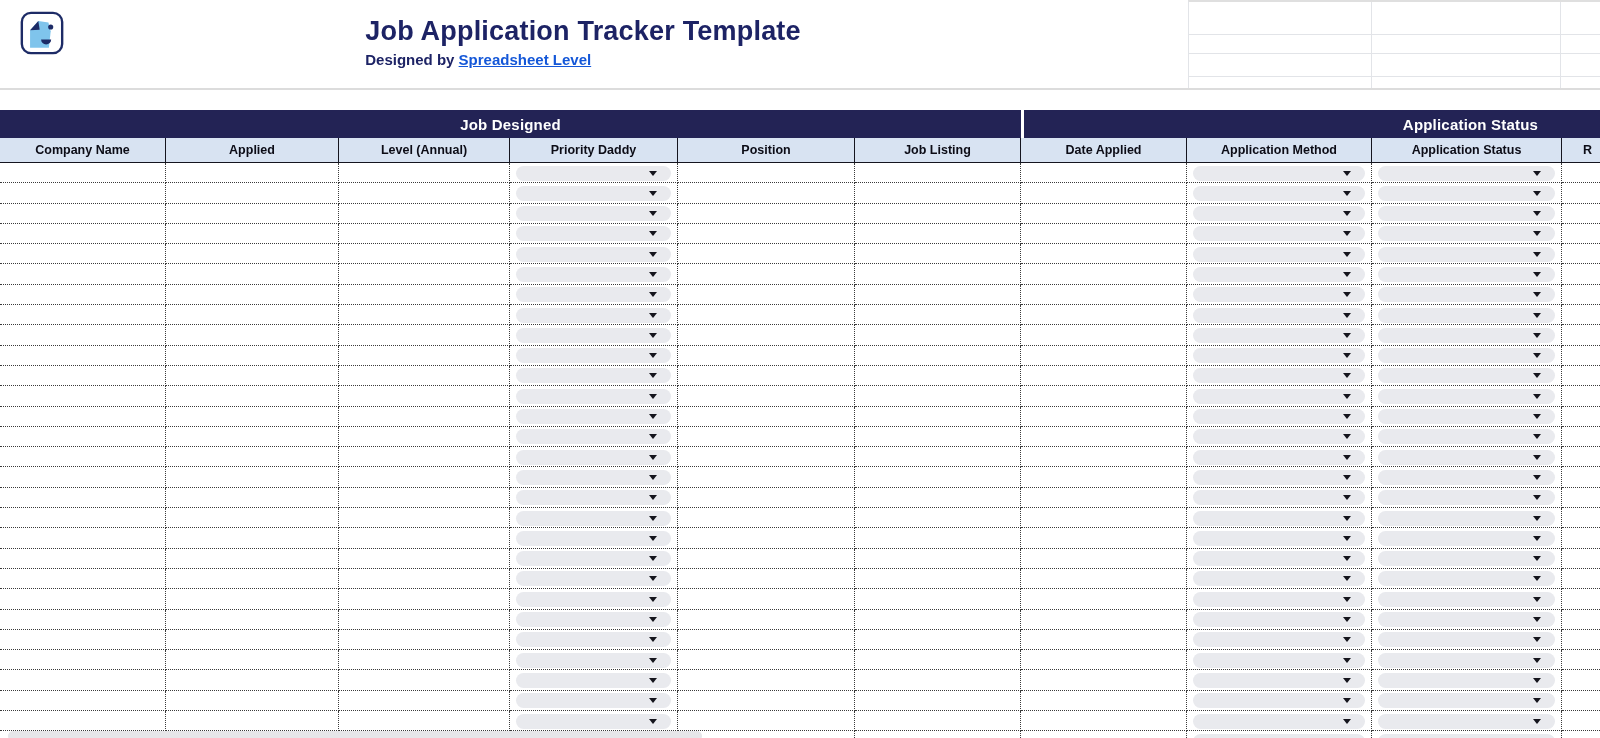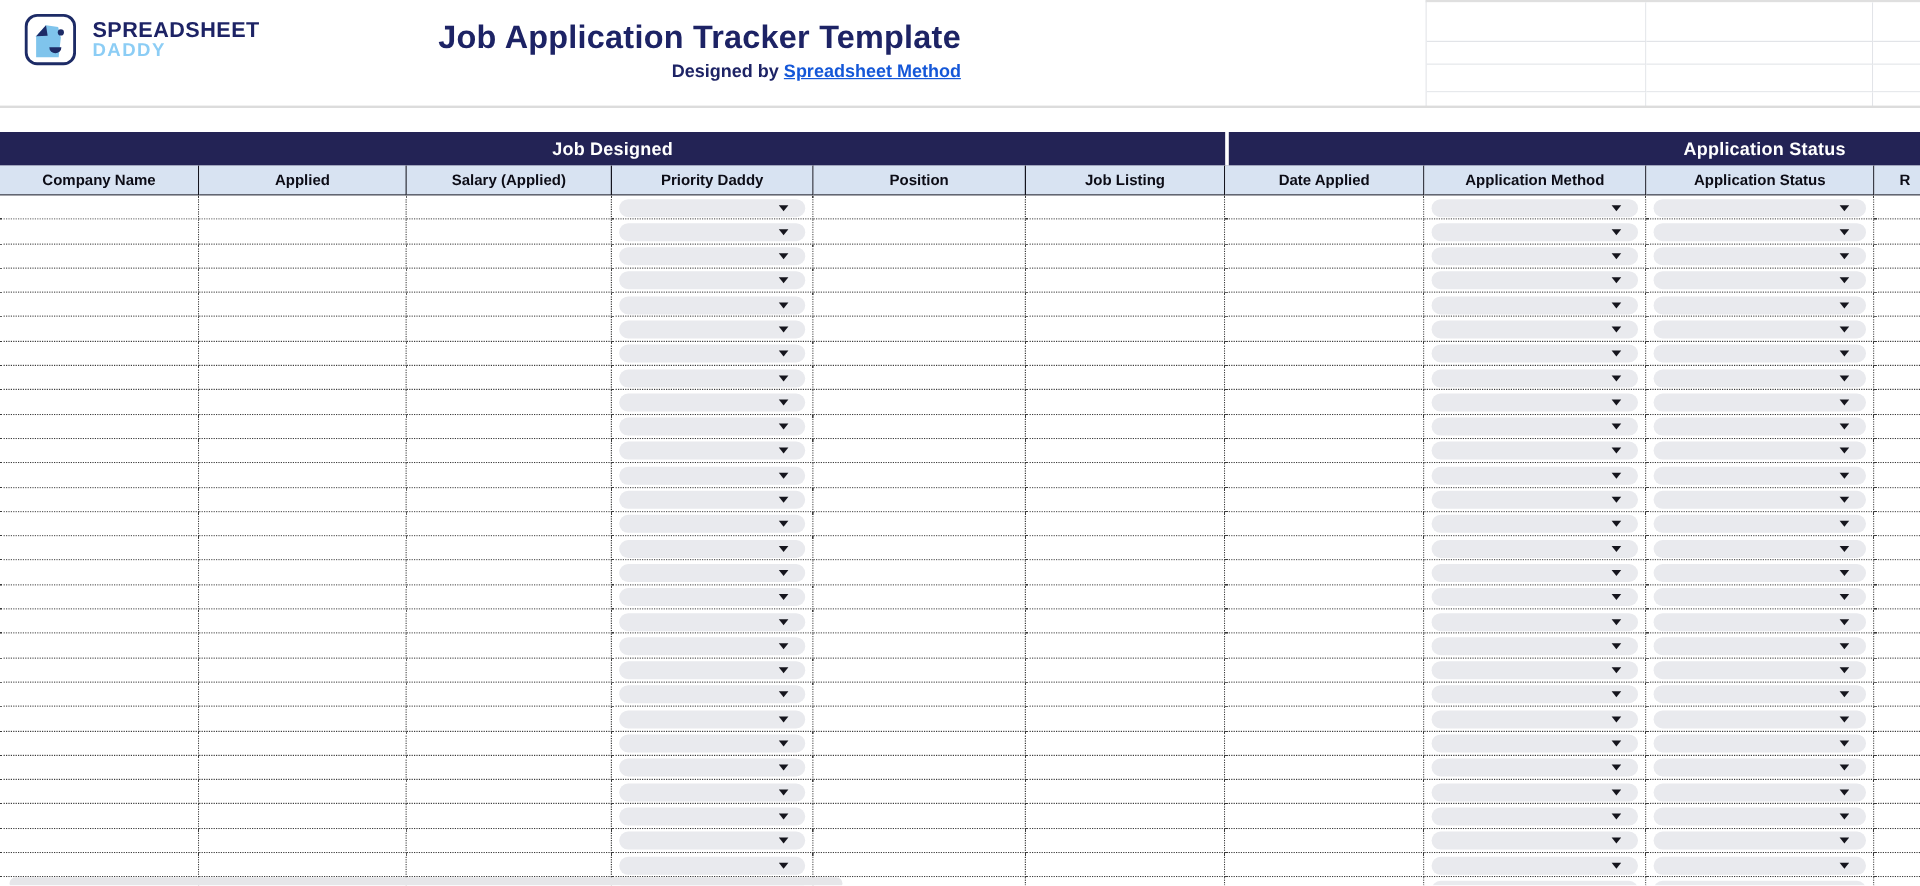--- a/index.html
+++ b/index.html
@@ -10,21 +10,21 @@
   }
 
   
   .topbar { position:absolute; top:0; left:0; width:1600px; height:88px; background:#fff; }
   .brand { position:absolute; left:20px; top:11px; display:flex; align-items:center; gap:13px; }
   .logo-box { width:44px; height:44px; }
   .brand-text { display:flex; flex-direction:column; line-height:1.05; padding-top:2px; }
   .brand-line1 { color:#1d2365; font-weight:bold; font-size:18px; letter-spacing:0.4px; }
   .brand-line2 { color:#8ccdf5; font-weight:bold; font-size:15.5px; letter-spacing:1.2px; }
 
-  .title-block { position:absolute; left:583px; top:16px; transform:translateX(-50%); text-align:right; white-space:nowrap; }
+  .title-block { position:absolute; left:583px; top:16px; transform:translateX(-50%); text-align:left; white-space:nowrap; }
   .main-title { font-size:27px; font-weight:bold; color:#1d2365; letter-spacing:0.2px; }
   .subtitle { margin-top:4px; font-size:15px; font-weight:bold; color:#1d2365; }
   .subtitle a { color:#1457d8; text-decoration:underline; cursor:pointer; }
 
   
   .topgrid { position:absolute; left:1188px; top:0; display:grid;
              border-left:1px solid #e2e4e8; border-top:2px solid #dfdfdf; }
   .topgrid .gcell { border-right:1px solid #e2e4e8; border-bottom:1px solid #e2e4e8; background:#fff; }
 
   .hdivider { position:absolute; top:88px; left:0; width:1600px; height:2px; background:#dcdcdc; }
@@ -61,31 +61,27 @@
 
   <div class="topbar">
     <div class="brand">
       <svg class="logo-box" viewBox="0 0 48 48">
         <rect x="2" y="2" width="44" height="44" rx="10" fill="#ffffff" stroke="#1d2b66" stroke-width="2.6"></rect>
         <path d="M11 21 L20 11 L31 12.5 L33.5 22 L31.5 40 L11 40 Z" fill="#7fc4ec"></path>
         <path d="M11 21 L20 11 L21.5 20.5 Z" fill="#1d2b66"></path>
         <circle cx="33.5" cy="17.5" r="2.8" fill="#1d2b66"></circle>
         <path d="M23 31 a5.5 5.5 0 0 0 11 0 Z" fill="#1d2b66"></path>
       </svg>
-      <div class="brand-text">
-        <span class="brand-line1">SPREADSHEET</span>
-        <span class="brand-line2">DADDY</span>
-      </div>
     </div>
 
     <div class="title-block">
       <div class="main-title">Job Application Tracker Template</div>
       <div class="subtitle">
         <span>Designed by</span>
-        <a>Spreadsheet Method</a>
+        <a>Spreadsheet Level</a>
       </div>
     </div>
 
     <div class="topgrid" id="topgrid" style="grid-template-columns: 183px 189px 60px; grid-template-rows: 33px 19px 23px 13px;">
         <div class="gcell"></div>
         <div class="gcell"></div>
         <div class="gcell"></div>
         <div class="gcell"></div>
         <div class="gcell"></div>
         <div class="gcell"></div>
@@ -101,21 +97,21 @@
   <div class="hdivider"></div>
 
   <div class="sheet">
     <div class="band" id="band">
         <div class="band-cell" style="width: 1021px;">Job Designed</div>
         <div class="band-cell next" style="width: 896px;">Application Status</div>
       </div>
     <div class="headrow" id="headrow">
         <div class="hcell" style="width: 166px;">Company Name</div>
         <div class="hcell" style="width: 173px;">Applied</div>
-        <div class="hcell" style="width: 171px;">Salary (Applied)</div>
+        <div class="hcell" style="width: 171px;">Level (Annual)</div>
         <div class="hcell" style="width: 168px;">Priority Daddy</div>
         <div class="hcell" style="width: 177px;">Position</div>
         <div class="hcell" style="width: 166px;">Job Listing</div>
         <div class="hcell" style="width: 166px;">Date Applied</div>
         <div class="hcell" style="width: 185px;">Application Method</div>
         <div class="hcell" style="width: 190px;">Application Status</div>
         <div class="hcell partial" style="width: 190px;">R</div>
       </div>
     <div id="rows">
         <div class="trow">

